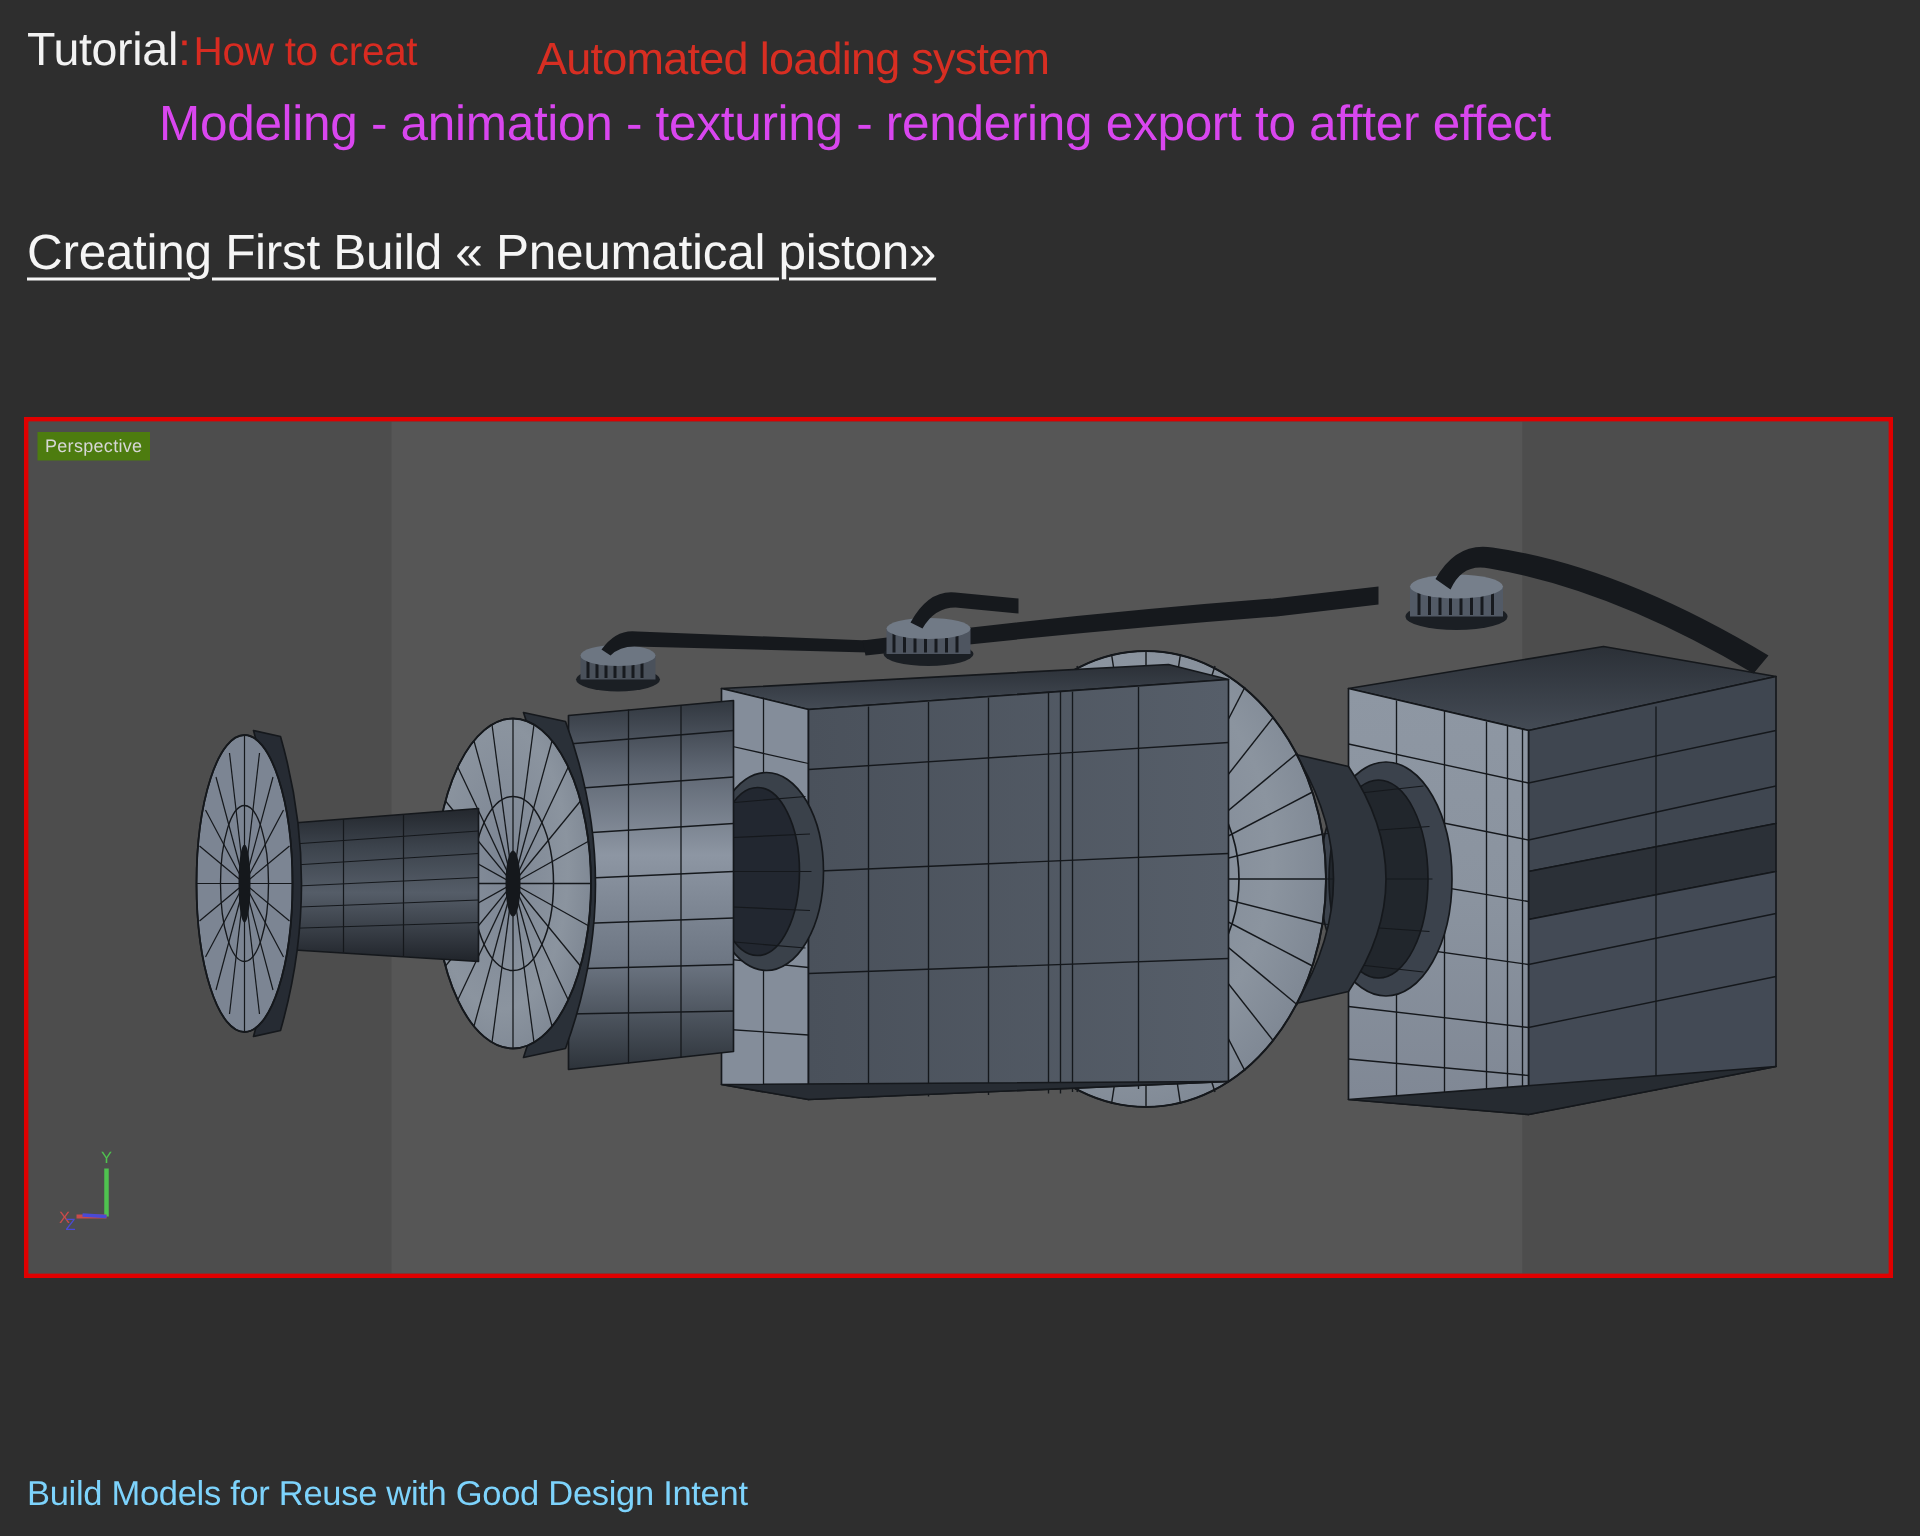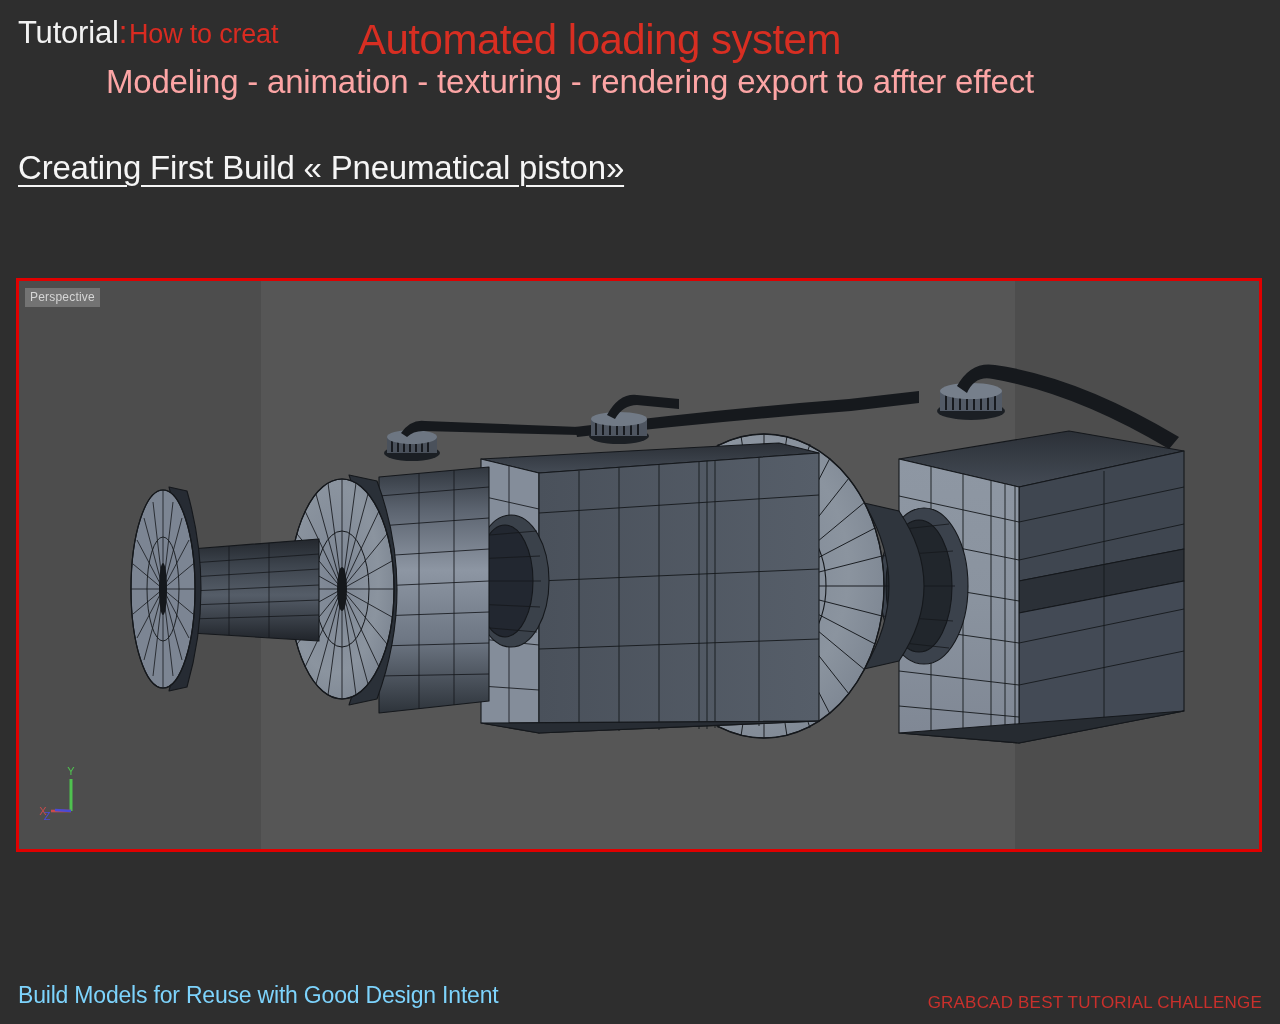--- a/index.html
+++ b/index.html
@@ -37,34 +37,34 @@
   .hl-colon { color: #d92b21; }
   .hl-red {
     color: #d92b21;
     font-size: 27px;
     margin-left: 2px;
   }
   .title-main {
     position: absolute;
     left: 358px;
     top: 14px;
-    font-size: 42px;
+    font-size: 30px;
     line-height: 52px;
     color: #d82e22;
     white-space: nowrap;
     font-family: "Liberation Sans Narrow", "Liberation Sans", sans-serif;
     letter-spacing: -0.5px;
   }
   .subtitle-line {
     position: absolute;
     left: 106px;
     top: 60px;
     font-size: 33px;
     line-height: 44px;
-    color: #fca5a5;
+    color: #d946ef;
     white-space: nowrap;
     font-family: "Liberation Sans Narrow", "Liberation Sans", sans-serif;
     letter-spacing: -0.2px;
   }
   .section-heading {
     position: absolute;
     left: 18px;
     top: 146px;
     font-size: 33px;
     line-height: 44px;
@@ -96,21 +96,21 @@
   }
   .vp-band { height: 100%; }
   .vp-band.left  { width: 242px; background: #4d4d4d; }
   .vp-band.mid   { flex: 1 1 auto; background: #565656; }
   .vp-band.right { width: 244px; background: #4d4d4d; }
 
   .vp-label {
     position: absolute;
     left: 6px;
     top: 7px;
-    background: #737373;
+    background: #4d7c0f;
     color: #d6d6d6;
     font-size: 12px;
     line-height: 16px;
     padding: 1px 5px 2px 5px;
     font-family: "Liberation Sans", sans-serif;
     letter-spacing: 0.2px;
     z-index: 5;
   }
 
   .vp-model {
@@ -507,15 +507,14 @@
 
       <line x1="40" y1="48" x2="20" y2="48" stroke="#c94b4b" stroke-width="2.6"></line>
       <text x="12" y="52" fill="#c94b4b" font-size="11" text-anchor="middle" font-family="Liberation Sans, sans-serif">X</text>
 
       <line x1="40" y1="48" x2="24" y2="47" stroke="#4a4ad6" stroke-width="2.4"></line>
       <text x="16" y="57" fill="#4a4ad6" font-size="11" text-anchor="middle" font-family="Liberation Sans, sans-serif">Z</text>
     </svg>
   </div>
 
   <div class="footer-left">Build Models for Reuse with Good Design Intent</div>
-  <div class="footer-right">GRABCAD BEST TUTORIAL CHALLENGE</div>
 
 </div>
 
 </body></html>

